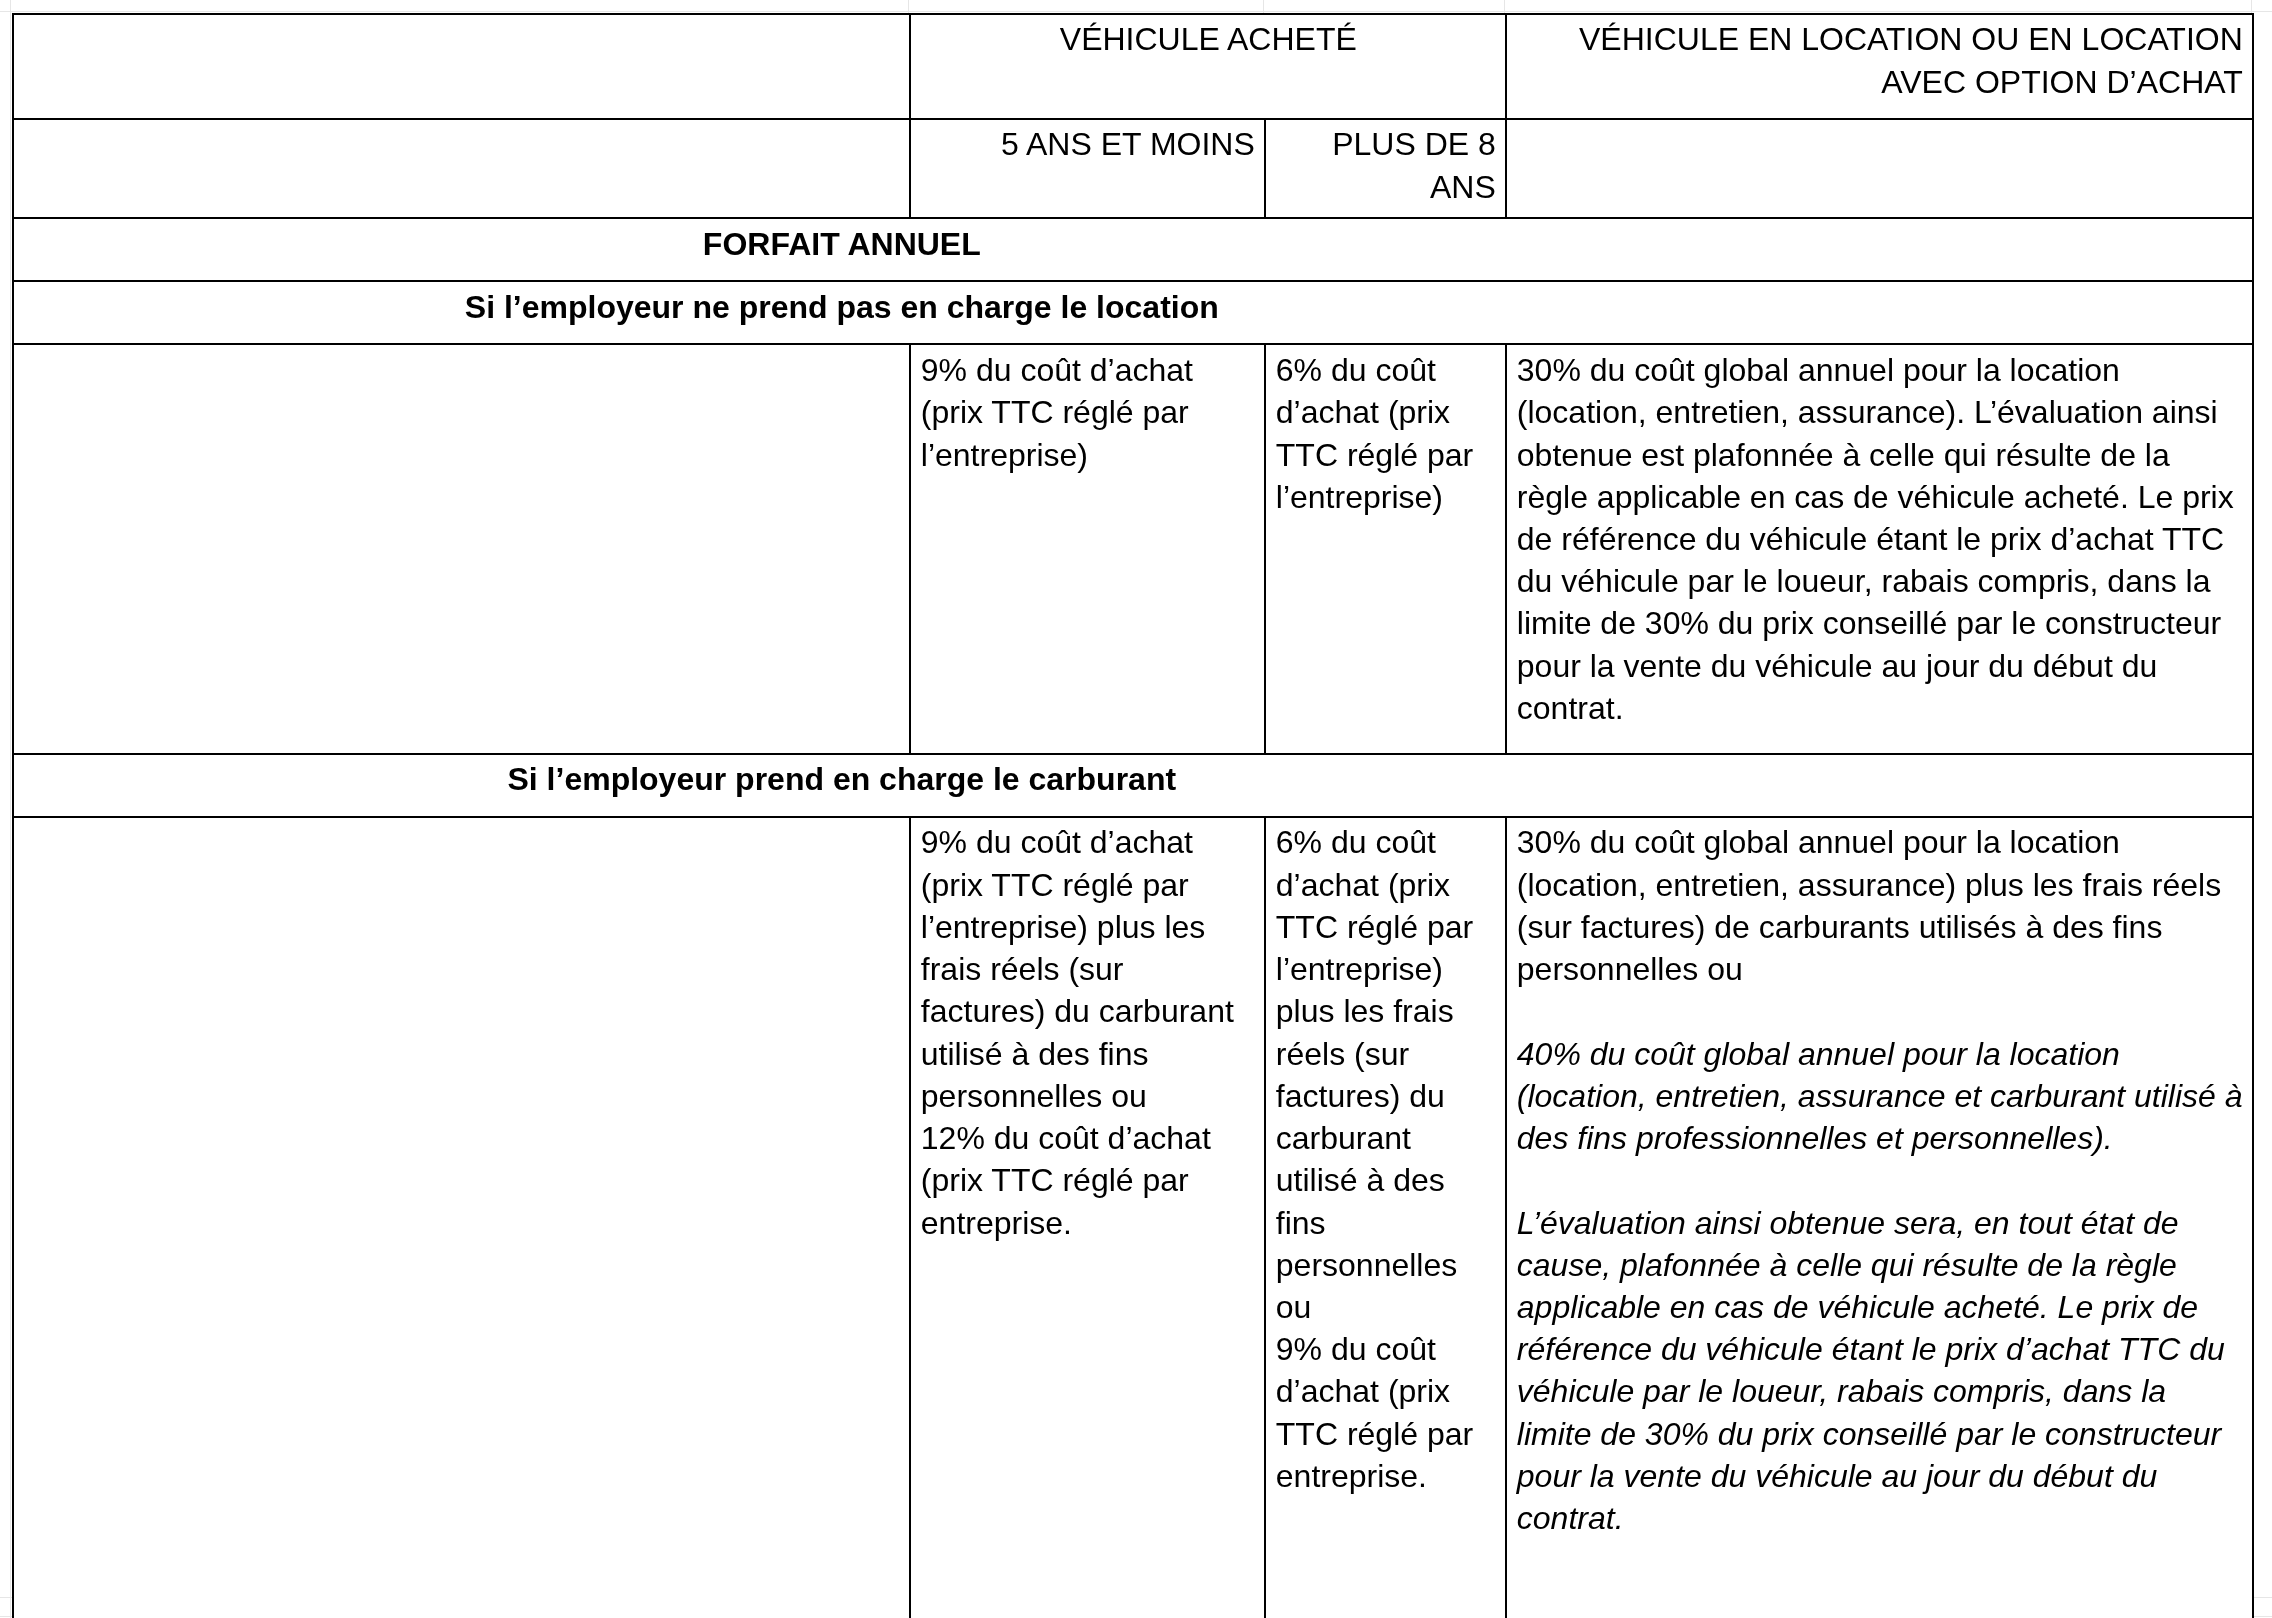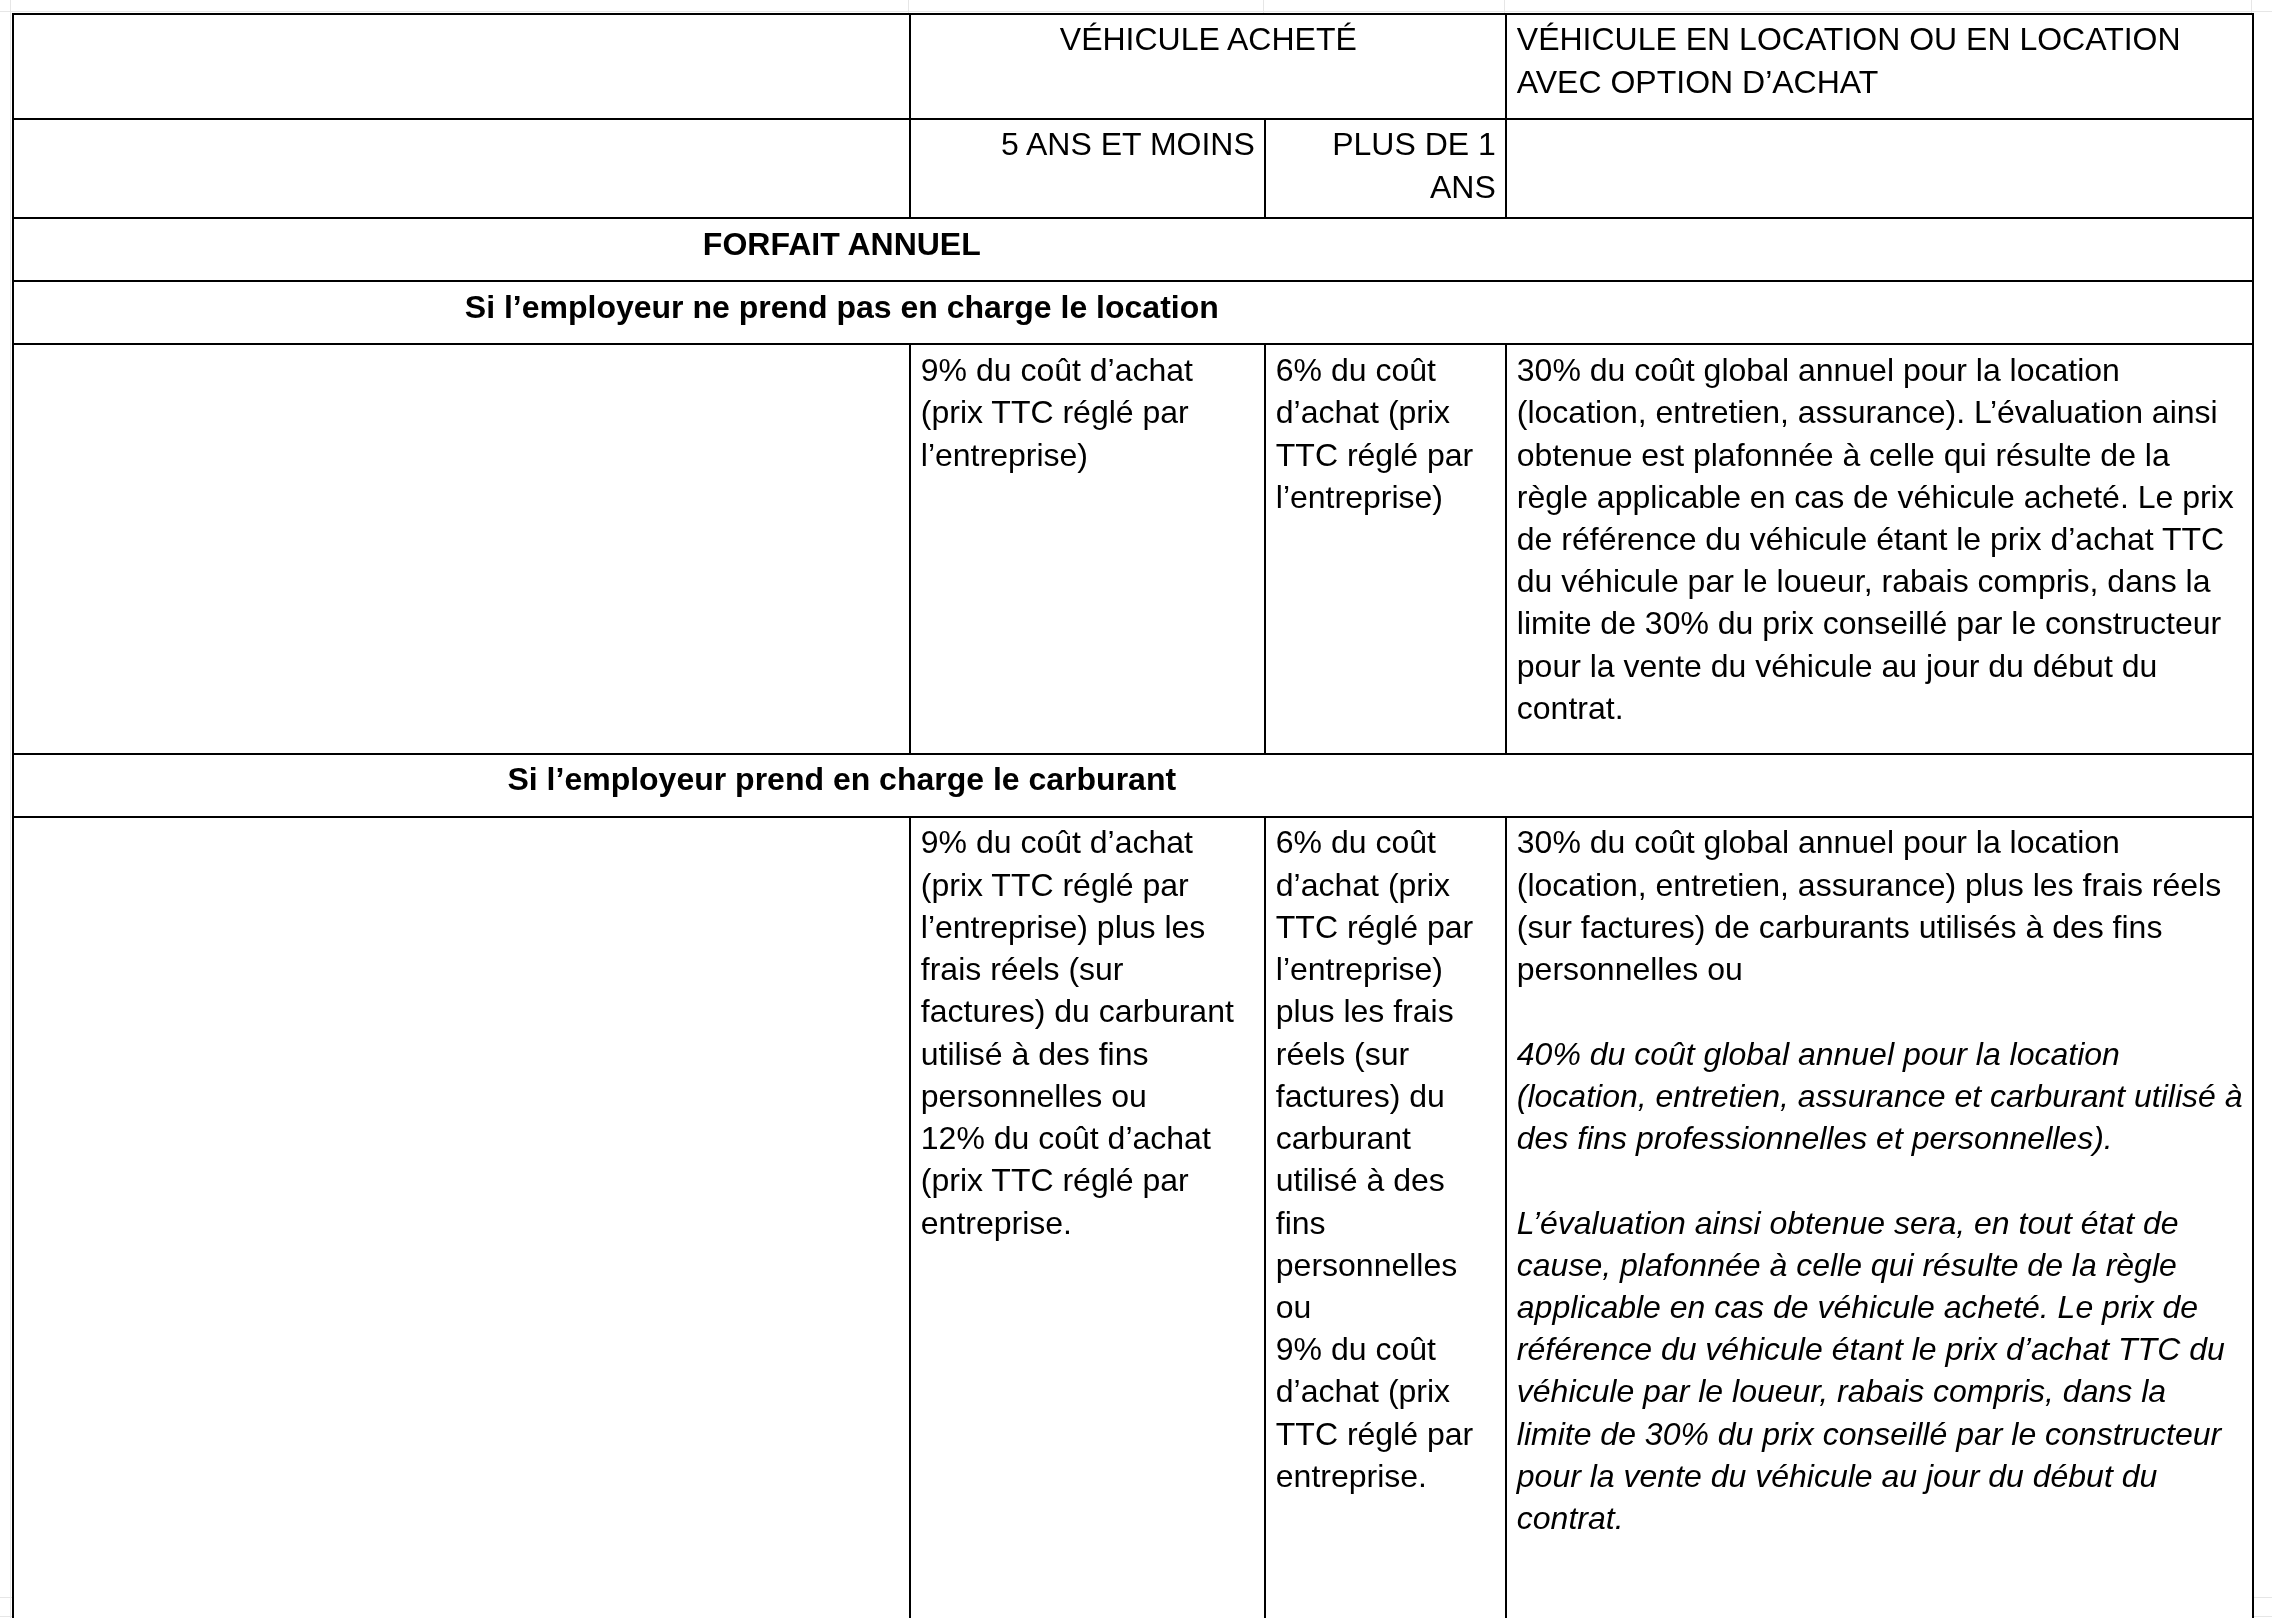--- a/index.html
+++ b/index.html
@@ -69,21 +69,21 @@
 
   td.blank-cell { }
 
   td.head-merged {
     text-align: center;
     vertical-align: middle;
     font-size: 34px;
     padding-top: 5.5px;
   }
   td.head-left {
-    text-align: left;
+    text-align: right;
     vertical-align: top;
     font-size: 34px;
     line-height: 1.28;
     padding-top: 5.5px;
   }
   td.head-sub {
     text-align: right;
     vertical-align: top;
     font-size: 34px;
     line-height: 1.28;
@@ -141,21 +141,21 @@
 
       <tr class="h1">
         <td class="blank-cell"></td>
         <td class="head-merged" colspan="2">VÉHICULE ACHETÉ</td>
         <td class="head-left">VÉHICULE EN LOCATION OU EN LOCATION AVEC OPTION D’ACHAT</td>
       </tr>
 
       <tr class="h2">
         <td class="blank-cell"></td>
         <td class="head-sub">5 ANS ET MOINS</td>
-        <td class="head-sub">PLUS DE 1 ANS</td>
+        <td class="head-sub">PLUS DE 8 ANS</td>
         <td class="blank-cell"></td>
       </tr>
 
       <tr class="band">
         <td class="band-cell" colspan="4">
           <span class="band-inner">FORFAIT ANNUEL</span>
         </td>
       </tr>
 
       <tr class="band">

